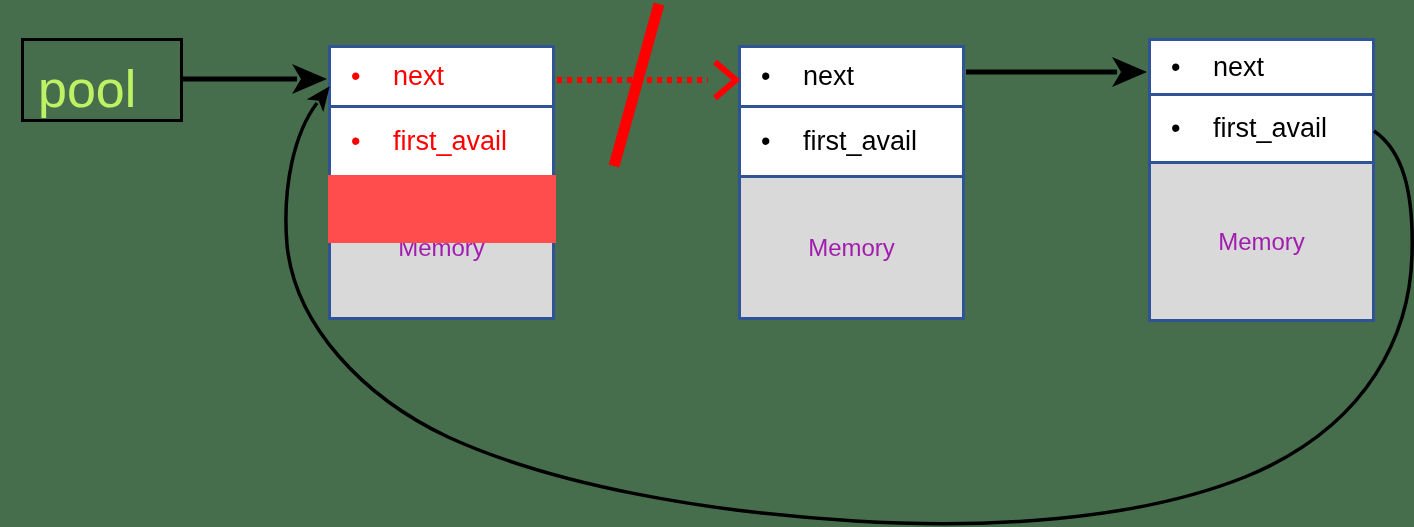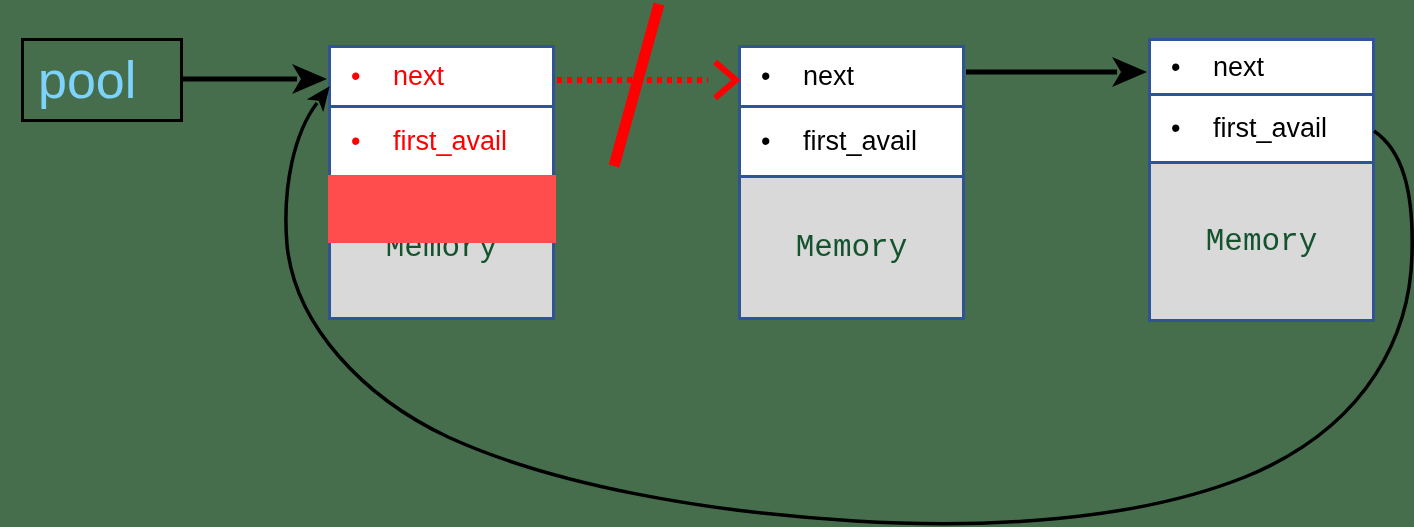--- a/index.html
+++ b/index.html
@@ -7,23 +7,23 @@
   #stage{
     position:relative;
     width:1414px;height:527px;
     background:var(--background,#466e4d);
     overflow:hidden;
   }
   
   #pool-box{
     position:absolute;left:21px;top:38px;width:162px;height:84px;
     border:3px solid #000;box-sizing:border-box;
-    display:flex;align-items:center;
+    display:flex;align-items:flex-end;
     padding-left:14px;
-    font-size:52px;color:#7dd3fc;
+    font-size:52px;color:#bef264;
   }
   
   .node{
     position:absolute;width:227px;box-sizing:border-box;
     border:3.5px solid var(--border-blue,#2f5496);
     background:#fff;
     display:flex;flex-direction:column;
   }
   #node-1{left:328px;top:45px;height:275px;color:#ff0000;}
   #node-2{left:738px;top:45px;height:275px;color:#000;}
@@ -38,24 +38,23 @@
   .cell.row{border-bottom:3.5px solid var(--border-blue,#2f5496);}
   .r1{height:60px;}
   .r2{height:70px;}
   #node-3 .r1{height:55px;}
   #node-3 .r2{height:68px;}
   .bullet{display:inline-block;width:42px;font-size:27px;}
   .memory{
     flex:1;
     background:var(--memory-gray,#d9d9d9);
     display:flex;align-items:center;justify-content:center;
-    font-size:31px;color:#14532d;
+    font-size:24px;color:#a21caf;
     position:relative;
     padding-left:0;
-    font-family:Liberation Mono, monospace;
   }
   
   #freed-overlay{
     position:absolute;left:-3.5px;right:-3.5px;top:126.5px;height:68px;
     background:var(--highlight-red,#ff4d4d);
     z-index:3;
   }
   .memory .mem-label{position:relative;z-index:1;}
   
   #arrows{

